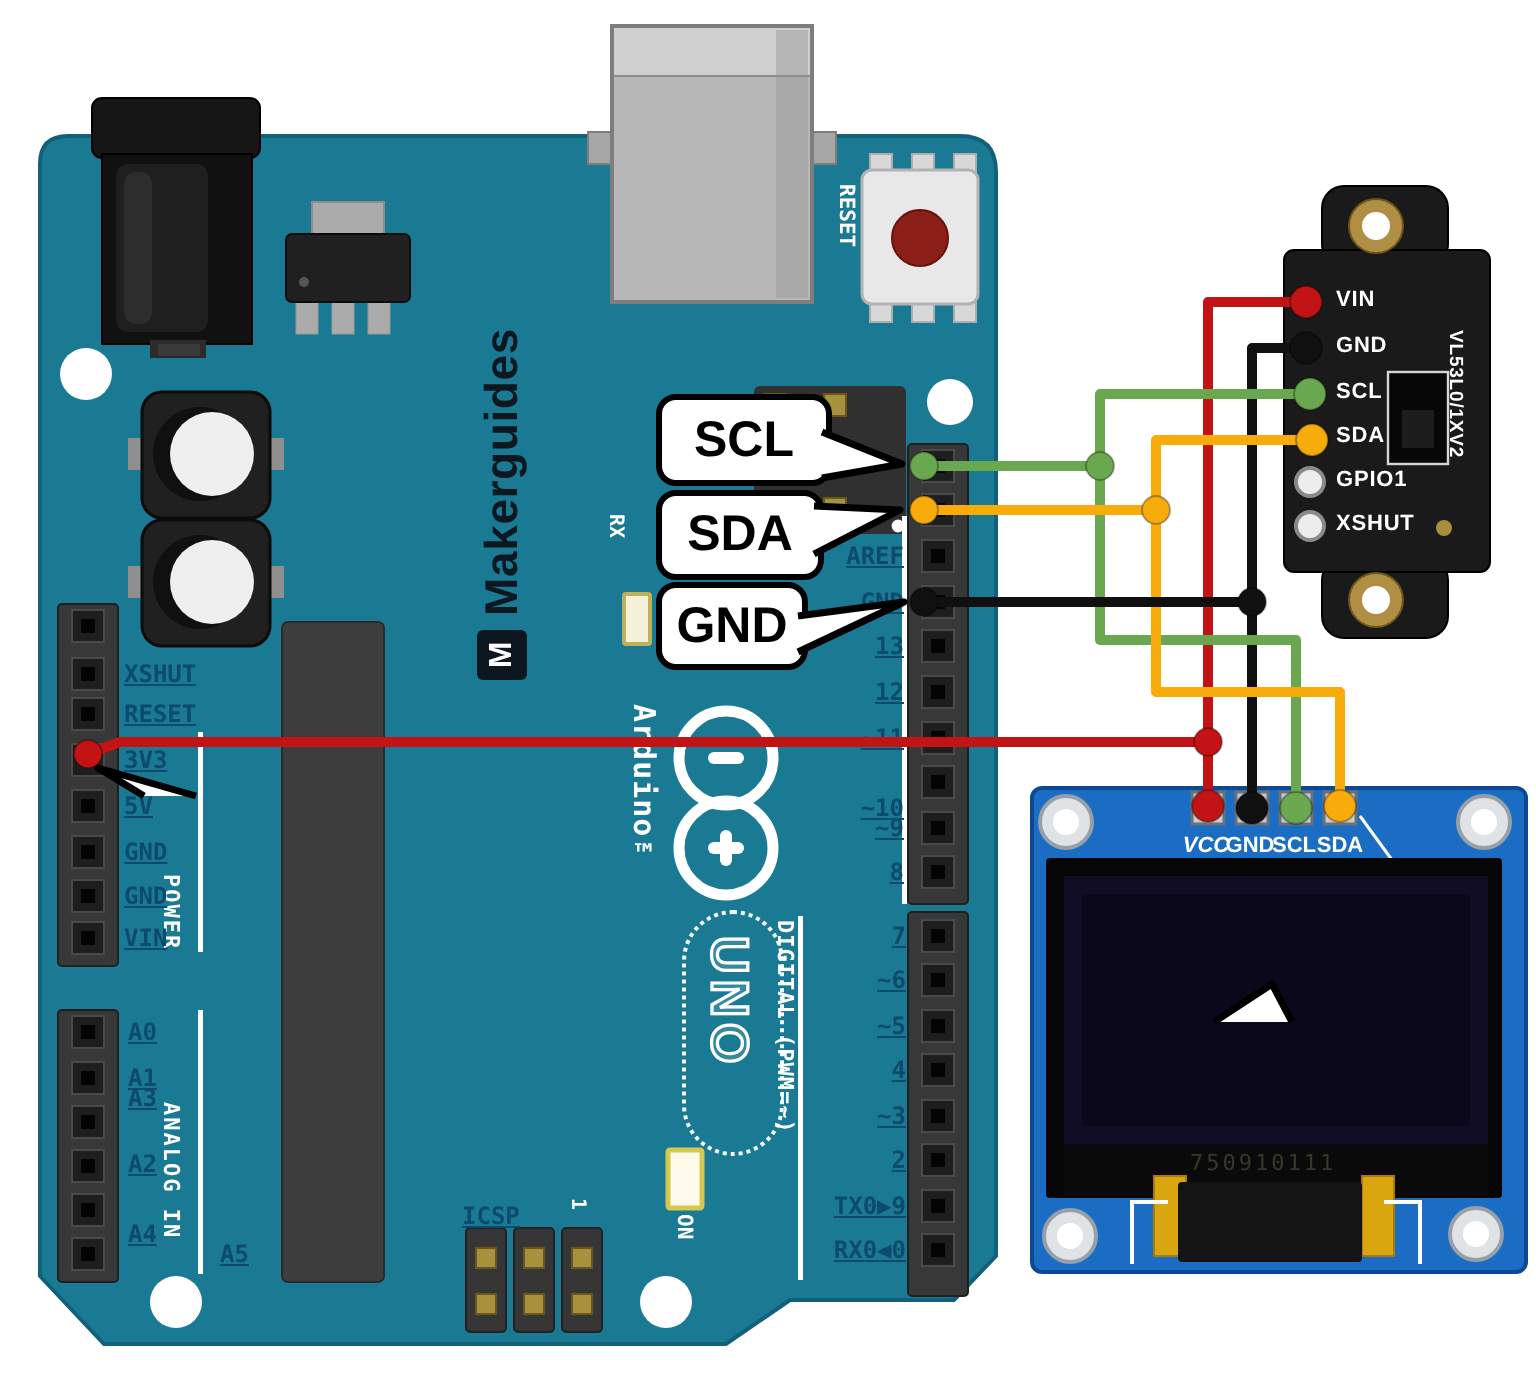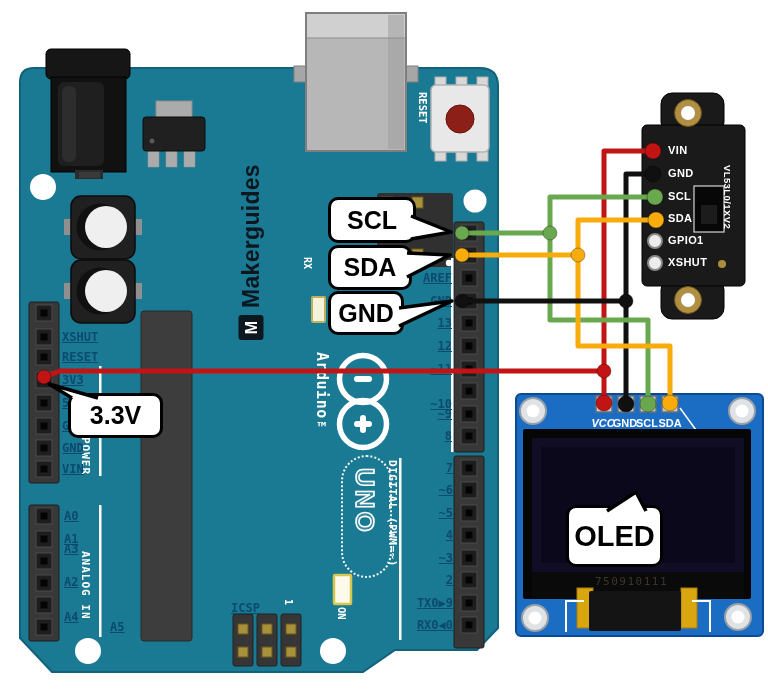--- a/index.html
+++ b/index.html
@@ -350,22 +350,20 @@
       <circle cx="648" cy="404" r="8" fill="#6aa84f" stroke="rgba(0,0,0,0.3)" stroke-width="1"></circle>
       <circle cx="462" cy="255" r="7" fill="#f8ac0c" stroke="rgba(0,0,0,0.3)" stroke-width="1"></circle>
       <circle cx="578" cy="255" r="7" fill="#f8ac0c" stroke="rgba(0,0,0,0.3)" stroke-width="1"></circle>
       <circle cx="656" cy="220" r="8" fill="#f8ac0c" stroke="rgba(0,0,0,0.3)" stroke-width="1"></circle>
       <circle cx="670" cy="403" r="8" fill="#f8ac0c" stroke="rgba(0,0,0,0.3)" stroke-width="1"></circle>
     </svg>
 
   <div class="callout" style="left:328px;top:197px;width:88px;height:46px;">SCL</div>
   <div class="callout" style="left:328px;top:245px;width:84px;height:45px;">SDA</div>
   <div class="callout" style="left:328px;top:291px;width:76px;height:44px;">GND</div>
-  <div class="callout" style="left:68px;top:393px;width:95px;height:45px;">3.3V</div>
-  <div class="callout" style="left:566px;top:505px;width:97px;height:62px;font-size:29px;">OLED</div>
 
   <svg id="tails" xmlns="http://www.w3.org/2000/svg">
     <path d="M411,216 L451,232 L411,239" fill="#fff" stroke="#000" stroke-width="3.5" stroke-linejoin="round"></path>
     <path d="M407,253 L450,255 L407,277" fill="#fff" stroke="#000" stroke-width="3.5" stroke-linejoin="round"></path>
     <path d="M399,308 L452,301 L399,326" fill="#fff" stroke="#000" stroke-width="3.5" stroke-linejoin="round"></path>
     <path d="M72,398 L49,384 L98,398" fill="#fff" stroke="#000" stroke-width="3.5" stroke-linejoin="round"></path>
     <path d="M607,511 L636,492 L646,511" fill="#fff" stroke="#000" stroke-width="3.5" stroke-linejoin="round"></path>
   </svg>
 </div>
 

